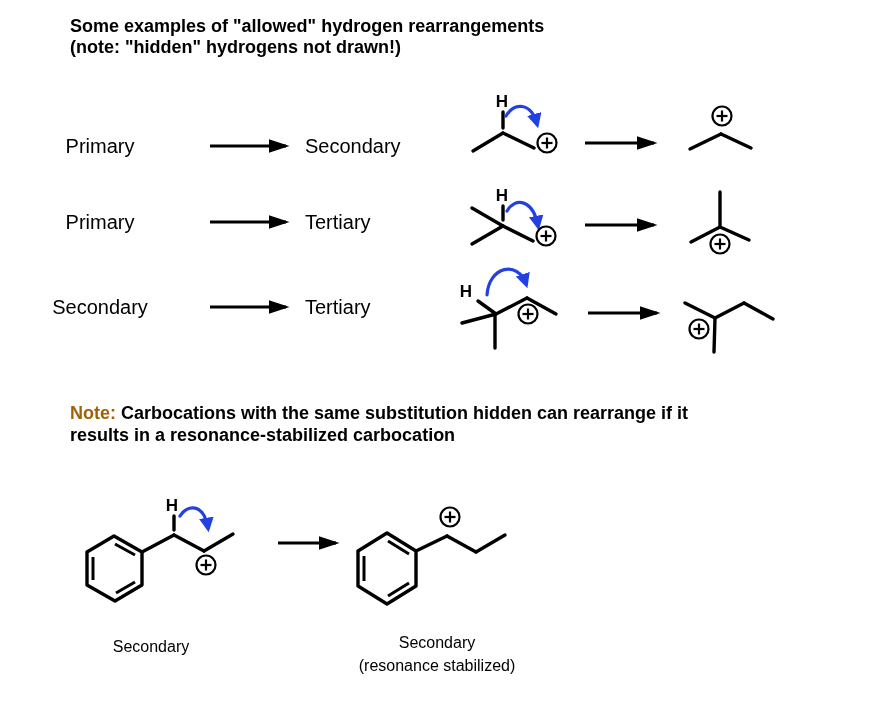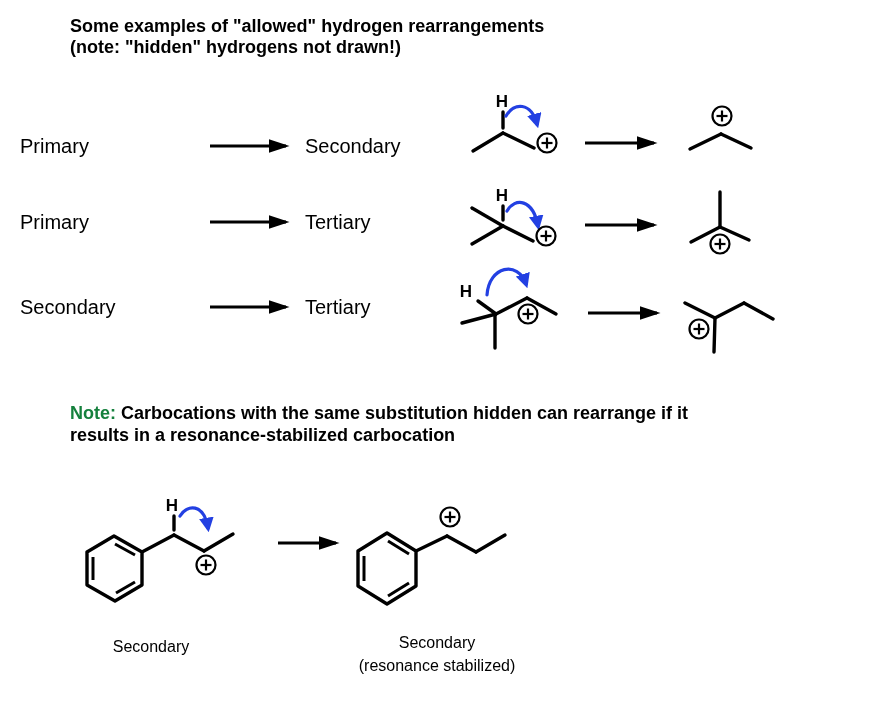--- a/index.html
+++ b/index.html
@@ -4,23 +4,23 @@
 <style>
   html,body{margin:0;padding:0;background:#ffffff;}
   .canvas{
     position:relative;width:874px;height:708px;background:#ffffff;overflow:hidden;
     font-family:"Liberation Sans", sans-serif;color:#000;
   }
   .layer{position:absolute;left:0;top:0;}
   .txt{position:absolute;white-space:nowrap;}
   .title{left:70px;top:16px;font-size:18px;font-weight:bold;line-height:21px;}
   .note{left:70px;top:402px;font-size:18px;font-weight:bold;line-height:22px;}
-  .note .red{color:#15803d;}
+  .note .red{color:#a16207;}
   .rowlabel{font-size:20px;height:24px;line-height:24px;}
-  .fromcol{left:20px;width:160px;text-align:left;}
+  .fromcol{left:20px;width:160px;text-align:center;}
   .tocol{left:305px;width:170px;text-align:left;}
   .r1{top:134px;} .r2{top:210px;} .r3{top:295px;}
   .bottomlabel{font-size:16px;line-height:23px;text-align:center;}
   .bl-left{left:71px;width:160px;top:635px;}
   .bl-right{left:337px;width:200px;top:631px;white-space:normal;}
   svg text.hlabel{font-family:"Liberation Sans",sans-serif;font-size:17px;font-weight:bold;fill:#000;}
   .bond{stroke:#000;stroke-width:3.4;stroke-linecap:round;fill:none;}
   .ring{stroke:#000;stroke-width:3.4;stroke-linejoin:round;fill:none;}
   .inner{stroke:#000;stroke-width:3;stroke-linecap:butt;fill:none;}
   .rxn{stroke:#000;stroke-width:3;fill:none;}

